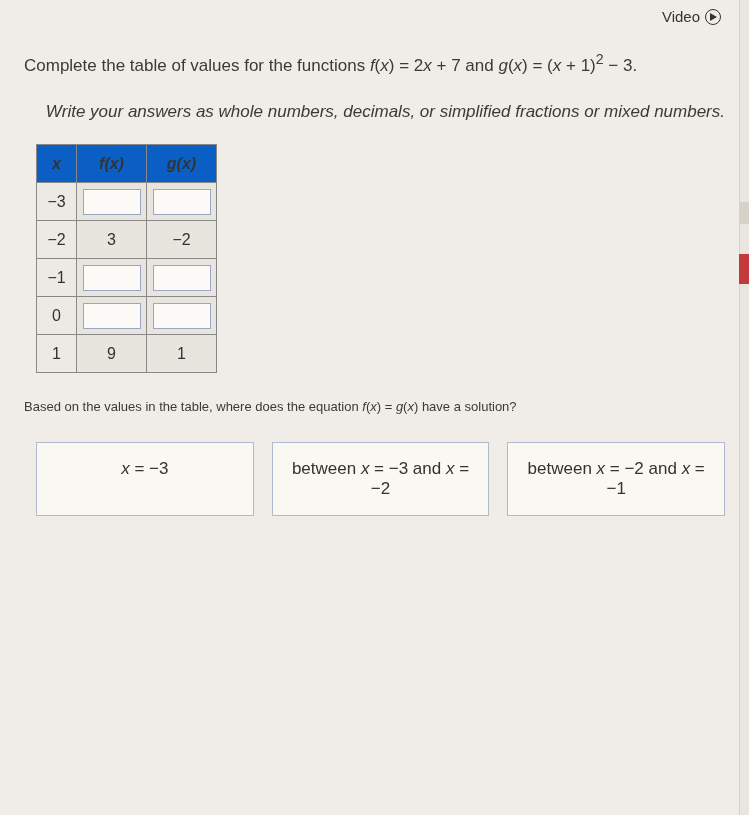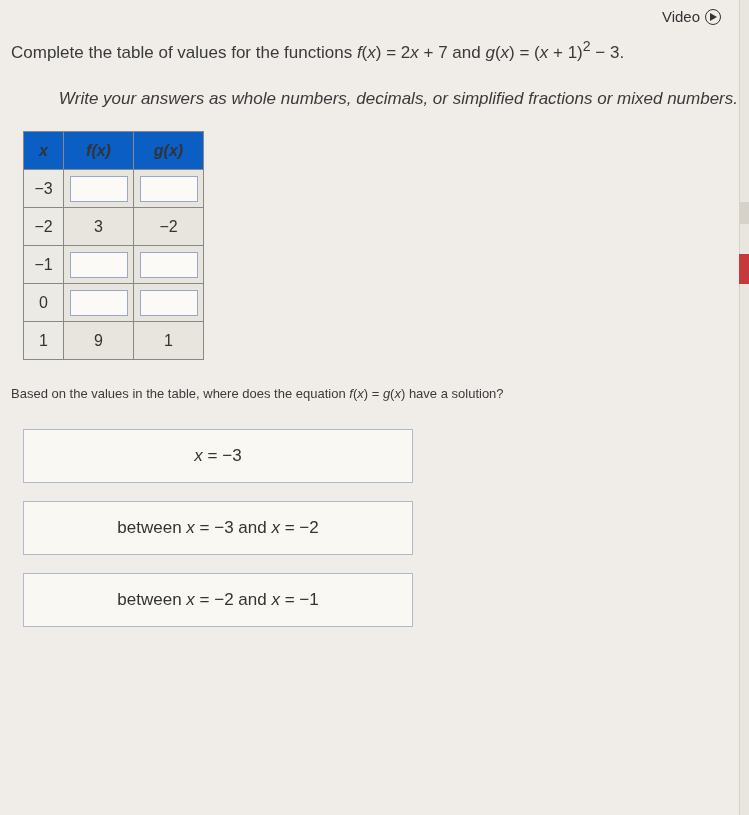--- a/index.html
+++ b/index.html
@@ -9,21 +9,21 @@
     }
     body {
       font-family: Arial, Helvetica, sans-serif;
       background: #f0ede8;
       width: 749px;
       height: 815px;
       position: relative;
       color: #333;
     }
     .content {
-      padding: 20px 11px;
+      padding: 20px 24px;
     }
     .video-link {
       position: absolute;
       top: 8px;
       right: 28px;
       font-size: 15px;
       color: #333;
       display: flex;
       align-items: center;
       gap: 5px;
@@ -35,21 +35,21 @@
       width: 16px;
       height: 16px;
       border: 1.5px solid #333;
       border-radius: 50%;
       font-size: 9px;
     }
     .question-text {
       font-size: 17px;
       line-height: 1.6;
       color: #3a3a3a;
-      margin-top: 15px;
+      margin-top: 28px;
       margin-bottom: 20px;
     }
     .instruction {
       font-size: 17px;
       line-height: 1.5;
       font-style: italic;
       color: #3a3a3a;
       margin-bottom: 20px;
       text-align: right;
     }
@@ -99,21 +99,21 @@
       margin: 0 auto;
     }
     .followup {
       font-size: 13px;
       line-height: 1.6;
       color: #3a3a3a;
       margin-bottom: 24px;
     }
     .options {
       display: flex;
-      flex-direction: column;
+      flex-direction: row;
       gap: 18px;
       margin-left: 12px;
     }
     .option {
       width: 390px;
       padding: 16px 12px;
       background: #faf8f3;
       border: 1px solid #b0b9d0;
       text-align: center;
       font-size: 17px;

